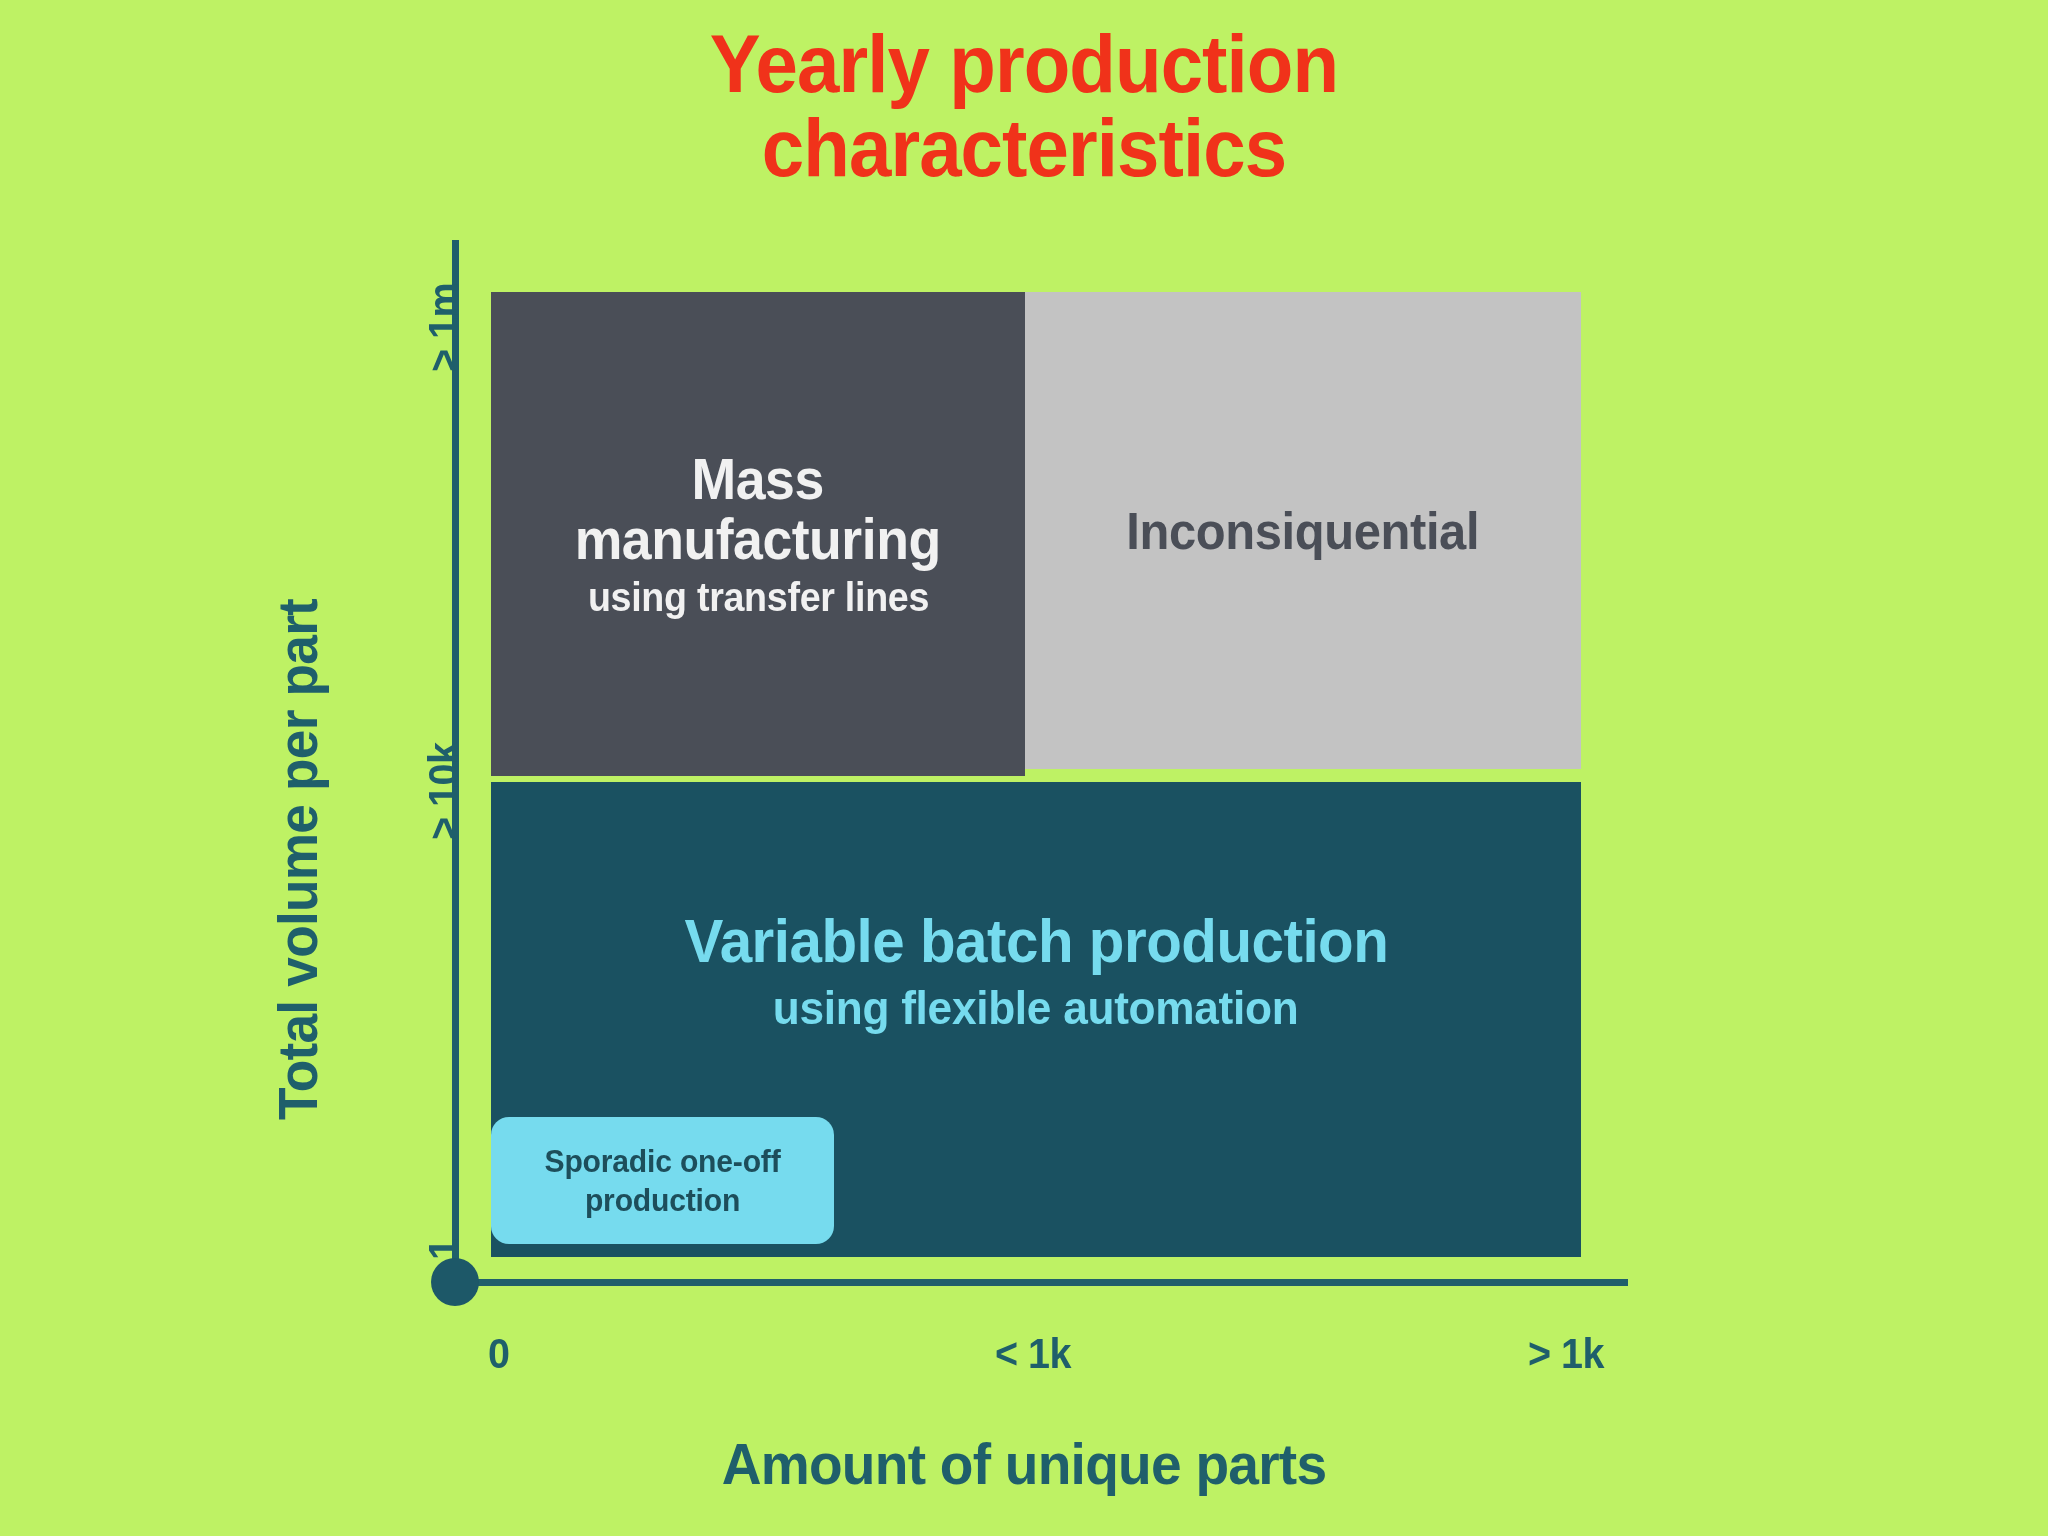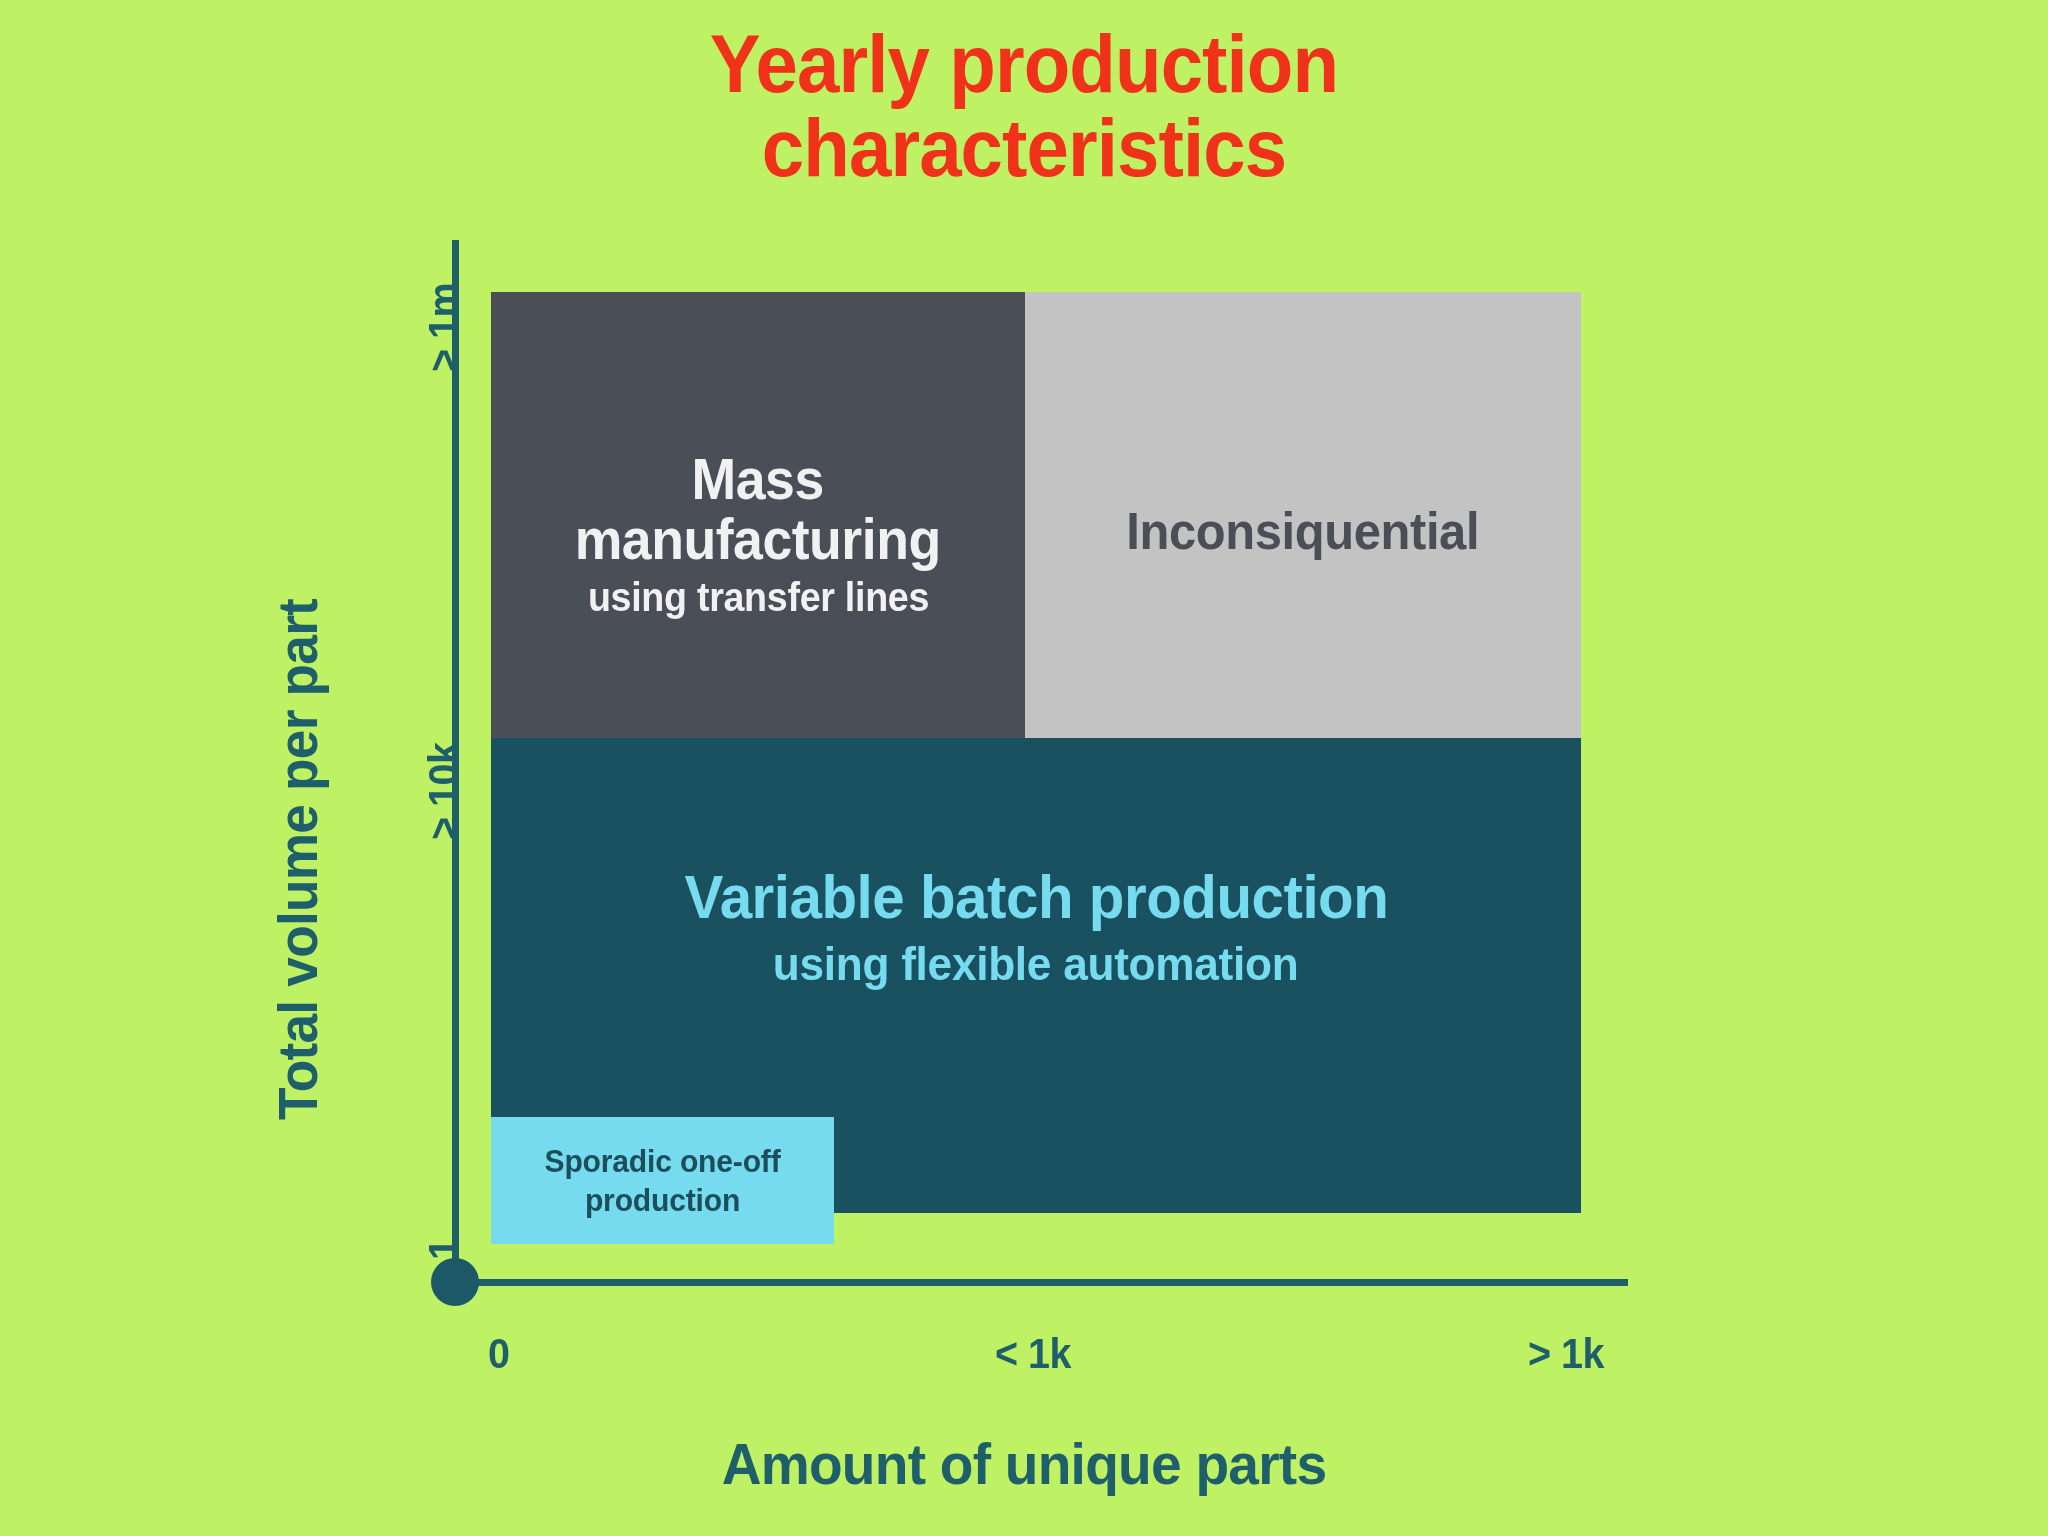--- a/index.html
+++ b/index.html
@@ -85,35 +85,36 @@
   }
   .quad-incons {
     left: 1025px;
     top: 292px;
     width: 556px;
     height: 477px;
     background: #C3C3C3;
   }
   .quad-batch {
     left: 491px;
-    top: 738px;
+    top: 782px;
     width: 1090px;
     height: 475px;
     background: #1A5161;
     justify-content: flex-start;
     padding-top: 126px;
   }
   .quad-sporadic {
     left: 491px;
     top: 1117px;
     width: 343px;
     height: 127px;
     background: #76DBEE;
     justify-content: center;
     padding: 0 12px;
+    border-radius: 18px;
   }
 
   .quad-title-lg {
     font-family: "Liberation Sans", sans-serif;
     font-weight: bold;
     font-size: 57px;
     line-height: 1.06;
     letter-spacing: -0.5px;
     transform: scaleX(0.94);
     white-space: pre-line;

